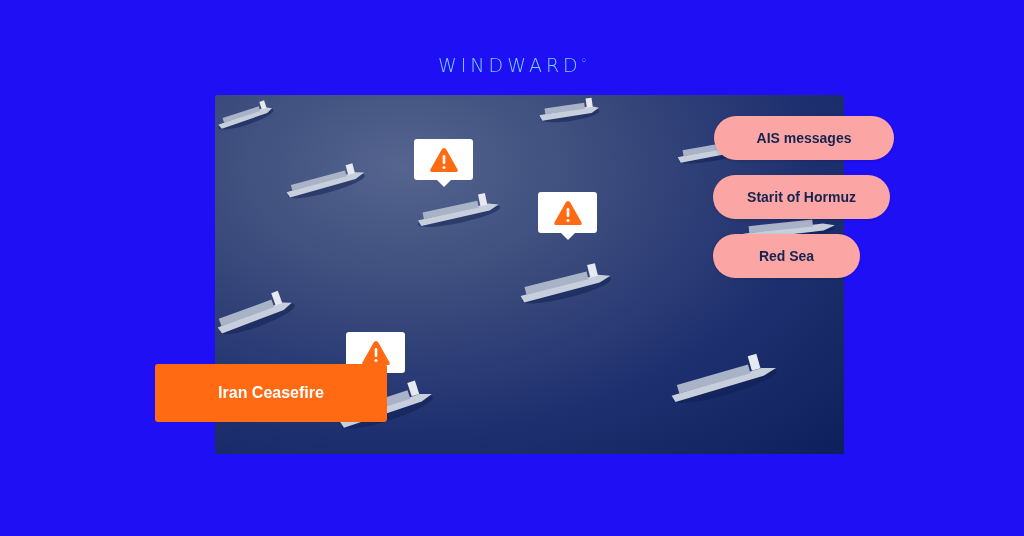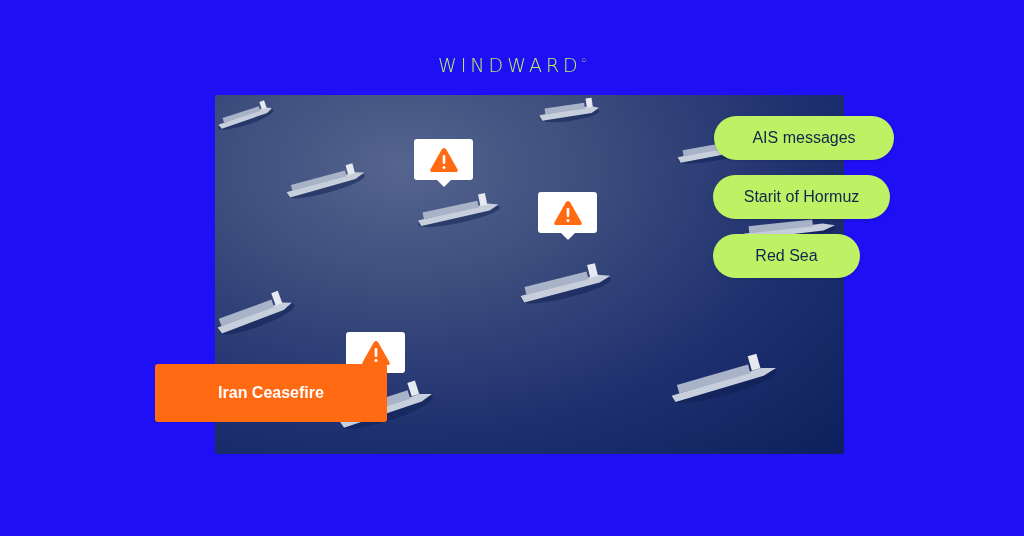--- a/index.html
+++ b/index.html
@@ -1,24 +1,24 @@
 <!DOCTYPE html>
 <html><head>
 <meta charset="utf-8">
 <style>
   html, body { margin:0; padding:0; }
   body { width:1024px; height:536px; background:#1f0ff5; position:relative; overflow:hidden; font-family:"Liberation Sans", sans-serif; }
-  .logo { position:absolute; left:0; width:1024px; top:54px; text-align:center; color:#bef264; font-size:19px; letter-spacing:4px; font-family:"DejaVu Sans", sans-serif; font-weight:300; }
+  .logo { position:absolute; left:0; width:1024px; top:54px; text-align:center; color:#7dd3fc; font-size:19px; letter-spacing:4px; font-family:"DejaVu Sans", sans-serif; font-weight:300; }
   .logo sup { font-size:7px; letter-spacing:0; vertical-align:top; position:relative; top:2px; }
   .photo { position:absolute; left:215px; top:95px; width:629px; height:359px; border-radius:2px; overflow:hidden;
     background: radial-gradient(ellipse at 30% 20%, #55658f 0%, #3d4d7d 30%, #1f3070 65%, #0d1f5c 100%); }
   .ship { position:absolute; }
   .bubble { position:absolute; background:#ffffff; border-radius:3px; width:59px; height:41px; display:flex; align-items:center; justify-content:center; }
   .bubble::after { content:""; position:absolute; left:50%; bottom:-7px; margin-left:-7px; border-left:7px solid transparent; border-right:7px solid transparent; border-top:7px solid #ffffff; }
-  .pill { position:absolute; background:#bef264; border-radius:22px; height:44px; display:flex; align-items:center; justify-content:center; color:#14244f; font-weight:normal; font-size:16px; box-shadow:0 1px 3px rgba(0,0,0,0.15); }
+  .pill { position:absolute; background:#fca5a5; border-radius:22px; height:44px; display:flex; align-items:center; justify-content:center; color:#14244f; font-weight:bold; font-size:14px; box-shadow:0 1px 3px rgba(0,0,0,0.15); }
   .tag { position:absolute; left:155px; top:364px; width:232px; height:58px; background:#ff6a13; border-radius:3px; display:flex; align-items:center; justify-content:center; color:#ffffff; font-weight:bold; font-size:16px; }
 </style>
 </head>
 <body>
 
 <div class="logo"><span>WINDWARD</span><sup>o</sup></div>
 
 <div class="photo">
 
   <svg class="ship" style="left:0;top:4px" width="60" height="34" viewBox="0 0 60 34">

